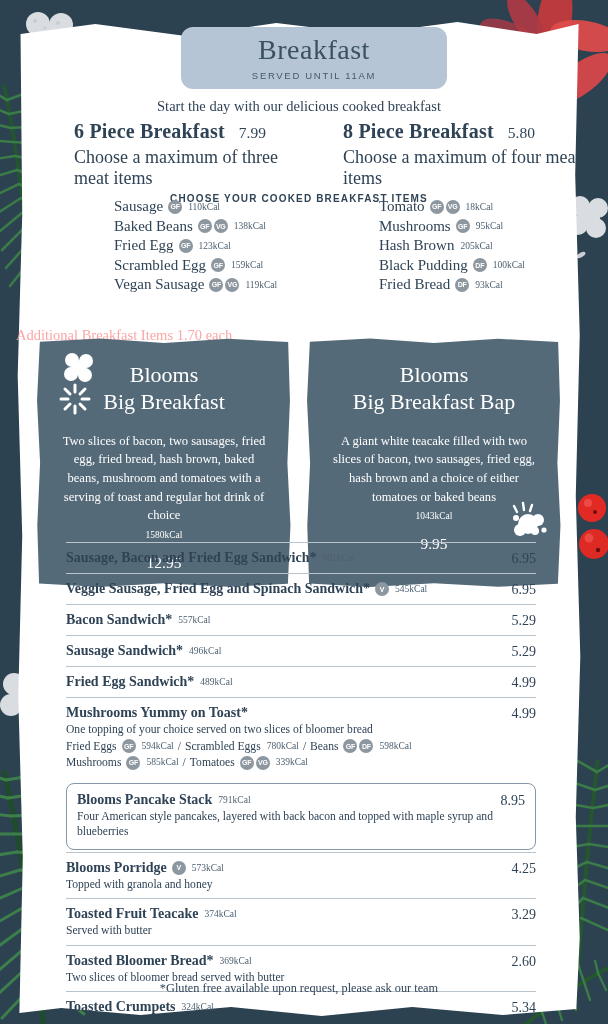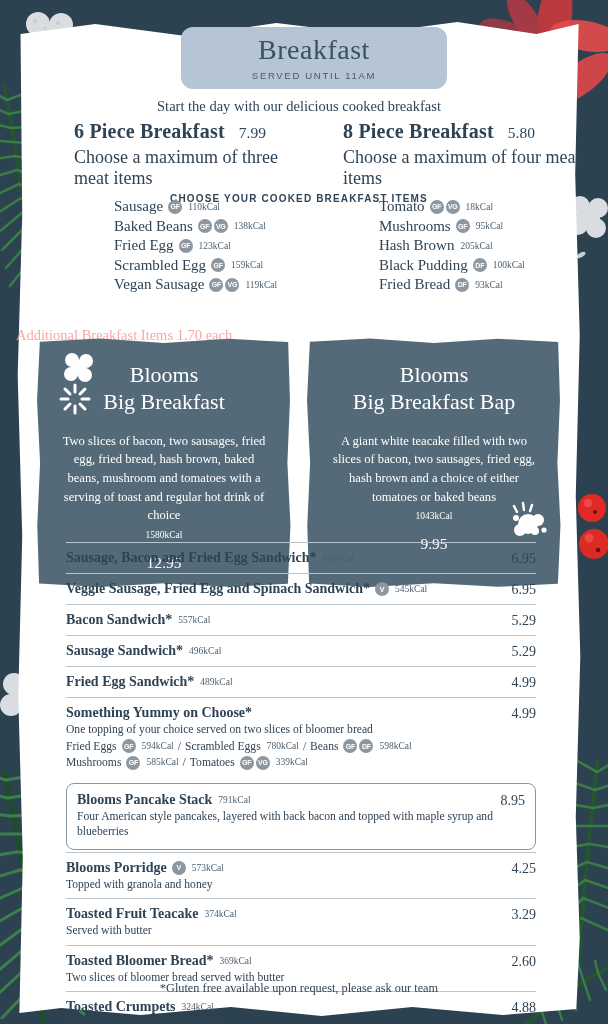--- a/index.html
+++ b/index.html
@@ -516,21 +516,21 @@
         <span class="kcal">489kCal</span>
       </div>
 
     </div>
     <div class="row-price">4.99</div>
       </div>
       <div class="hr"></div>
              <div class="row">
     <div class="left">
       <div class="row-title">
-        <span>Something Yummy on Choose*</span>
+        <span>Mushrooms Yummy on Toast*</span>
 
       </div>
       <div class="row-desc">One topping of your choice served on two slices of bloomer bread</div>
       <div class="row-desc opts">
             <span>Fried Eggs</span>
             <span class="badges">
               <span class="badge">GF</span>
             </span>
             <span class="kcal">594kCal</span>
             <span class="sep">/</span>
@@ -618,21 +618,21 @@
              <div class="row">
     <div class="left">
       <div class="row-title">
         <span>Toasted Crumpets</span>
 
         <span class="kcal">324kCal</span>
       </div>
       <div class="row-desc">Two crumpets served with butter</div>
 
     </div>
-    <div class="row-price">4.88</div>
+    <div class="row-price">5.34</div>
       </div>
     </div>
 
   <div class="footnote">*Gluten free available upon request, please ask our team</div>
 
   <svg style="position:absolute; left:42px; top:334px;" width="46" height="46" viewBox="0 0 46 46">
     <g fill="#ffffff">
       <circle cx="14" cy="12" r="7"></circle>
         <circle cx="28" cy="13" r="7"></circle>
       <circle cx="13" cy="26" r="7"></circle>

